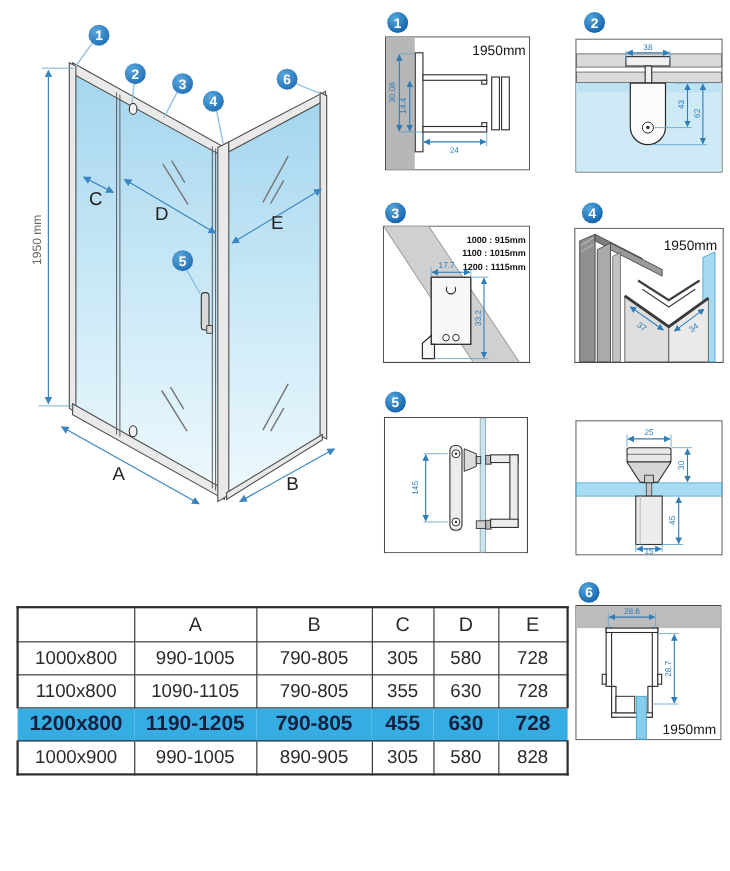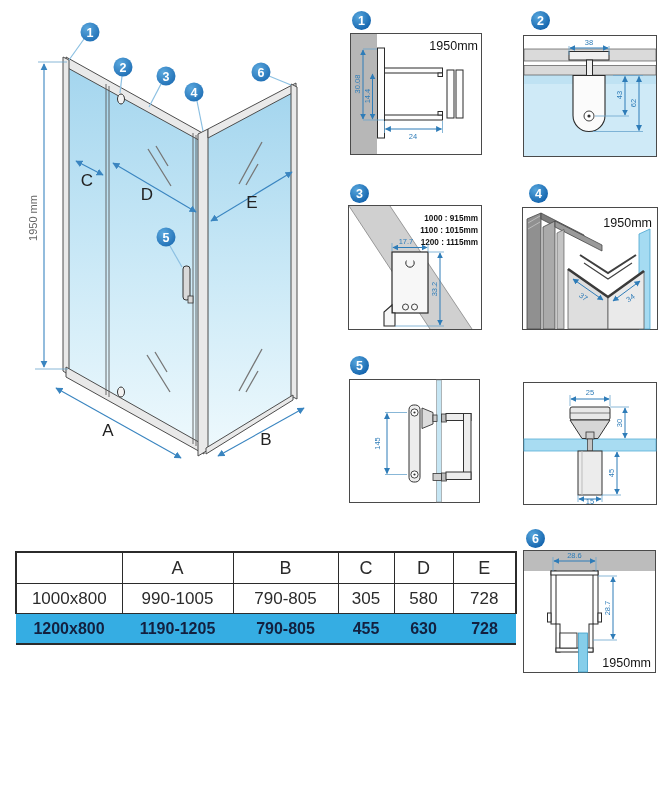--- a/index.html
+++ b/index.html
@@ -22,21 +22,21 @@
   .big  { fill:#141414; font-size:12.5px; }
   .prof { stroke:#2b2b2b; stroke-width:1; fill:#fdfdfd; }
   
   #size-table { position:absolute; left:15px; top:551px; width:500px;
     border-collapse:collapse; table-layout:fixed; border:2px solid #2b2b2b; }
   #size-table th, #size-table td { border:1px solid #2b2b2b; text-align:center;
     vertical-align:middle; color:#2b2b2b; padding:0; }
   #size-table th { font-size:18px; font-weight:normal; height:30px; }
   #size-table td { font-size:17px; height:29px; }
   #size-table tr.hl td { background:#35ade3; color:#13203f; font-weight:bold;
-    font-size:16px; border-left-style:hidden; border-right-style:hidden; }
+    font-size:19px; border-left-style:hidden; border-right-style:hidden; }
 </style>
 </head>
 <body>
 
 <svg class="abs" style="left:0;top:0" width="340" height="545" viewBox="0 0 340 545">
   <defs>
     <linearGradient id="gGlass" x1="0" y1="0" x2="0" y2="1">
       <stop offset="0" stop-color="#a3d5ee"></stop>
       <stop offset="0.55" stop-color="#cdeaf7"></stop>
       <stop offset="1" stop-color="#eef9fd"></stop>
@@ -401,22 +401,38 @@
     <th>E</th>
   </tr>
   <tr>
     <td>1000x800</td>
     <td>990-1005</td>
     <td>790-805</td>
     <td>305</td>
     <td>580</td>
     <td>728</td>
   </tr>
+  <tr>
+    <td>1100x800</td>
+    <td>1090-1105</td>
+    <td>790-805</td>
+    <td>355</td>
+    <td>630</td>
+    <td>728</td>
+  </tr>
   <tr class="hl">
     <td>1200x800</td>
     <td>1190-1205</td>
     <td>790-805</td>
     <td>455</td>
     <td>630</td>
     <td>728</td>
   </tr>
+  <tr>
+    <td>1000x900</td>
+    <td>990-1005</td>
+    <td>890-905</td>
+    <td>305</td>
+    <td>580</td>
+    <td>828</td>
+  </tr>
 </tbody>
   </table>
 
 </body></html>

